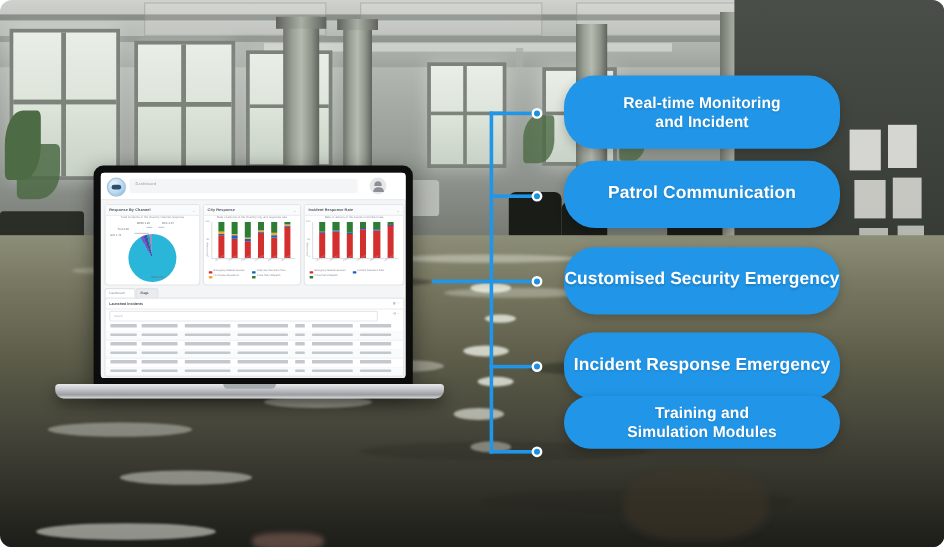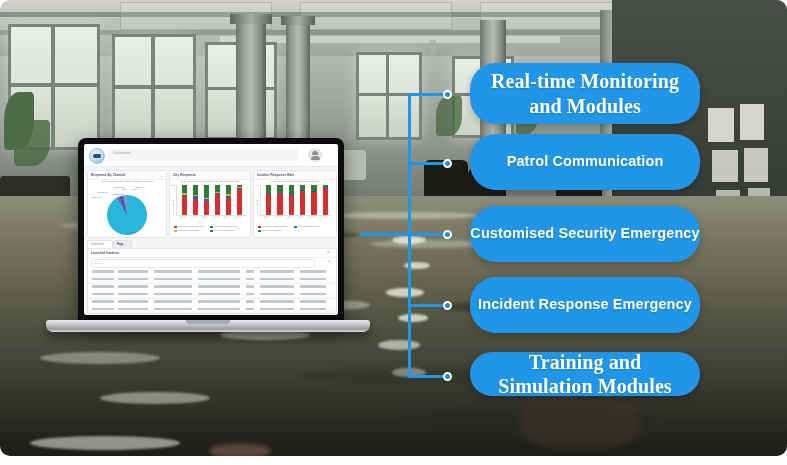--- a/index.html
+++ b/index.html
@@ -118,21 +118,21 @@
   .vline{position:absolute;left:408px;width:3px;background:#2196e8;}
   .hline{position:absolute;height:3px;background:#2196e8;}
   .node{position:absolute;width:9px;height:9px;border-radius:50%;background:#1c8fe0;border:2.5px solid #ffffff;box-sizing:border-box;}
 
   
   .pill{position:absolute;background:#2196e8;border-radius:26px;color:#ffffff;
         display:flex;align-items:center;justify-content:center;text-align:center;
         font-weight:700;line-height:1.22;letter-spacing:.1px;
         text-shadow:0 1px 2px rgba(0,0,0,.18);
         box-shadow:0 3px 9px rgba(0,0,0,.22);}
-  .pill.two{font-size:20px;font-family:Liberation Serif, serif;}
+  .pill.two{font-size:13px;}
   .pill.one{font-size:14.5px;}
 
   
   #strip{position:absolute;left:0;top:456px;width:787px;height:9px;background:#ffffff;}
 </style>
 </head>
 <body>
 
 <div id="stage">
 
@@ -484,37 +484,37 @@
     <div class="node" style="left:443px;top:90px"></div>
     <div class="node" style="left:443px;top:159px"></div>
     <div class="node" style="left:443px;top:230px"></div>
     <div class="node" style="left:443px;top:301px"></div>
     <div class="node" style="left:443px;top:372px"></div>
   </div>
 
   <div class="pill two" style="left:470px;top:63px;width:230px;height:61px">
     <span>
       <span>Real-time Monitoring</span><br>
-      <span>and Modules</span>
+      <span>and Incident</span>
     </span>
   </div>
 
   <div class="pill one" style="left:470px;top:134px;width:230px;height:56px">
     <span>Patrol Communication</span>
   </div>
 
   <div class="pill one" style="left:470px;top:206px;width:230px;height:56px">
     <span>Customised Security Emergency</span>
   </div>
 
   <div class="pill one" style="left:470px;top:277px;width:230px;height:56px">
     <span>Incident Response Emergency</span>
   </div>
 
-  <div class="pill two" style="left:470px;top:352px;width:230px;height:44px">
+  <div class="pill two" style="left:470px;top:330px;width:230px;height:44px">
     <span>
       <span>Training and</span><br>
       <span>Simulation Modules</span>
     </span>
   </div>
 
   <div id="strip"></div>
 </div>
 
 </body></html>

